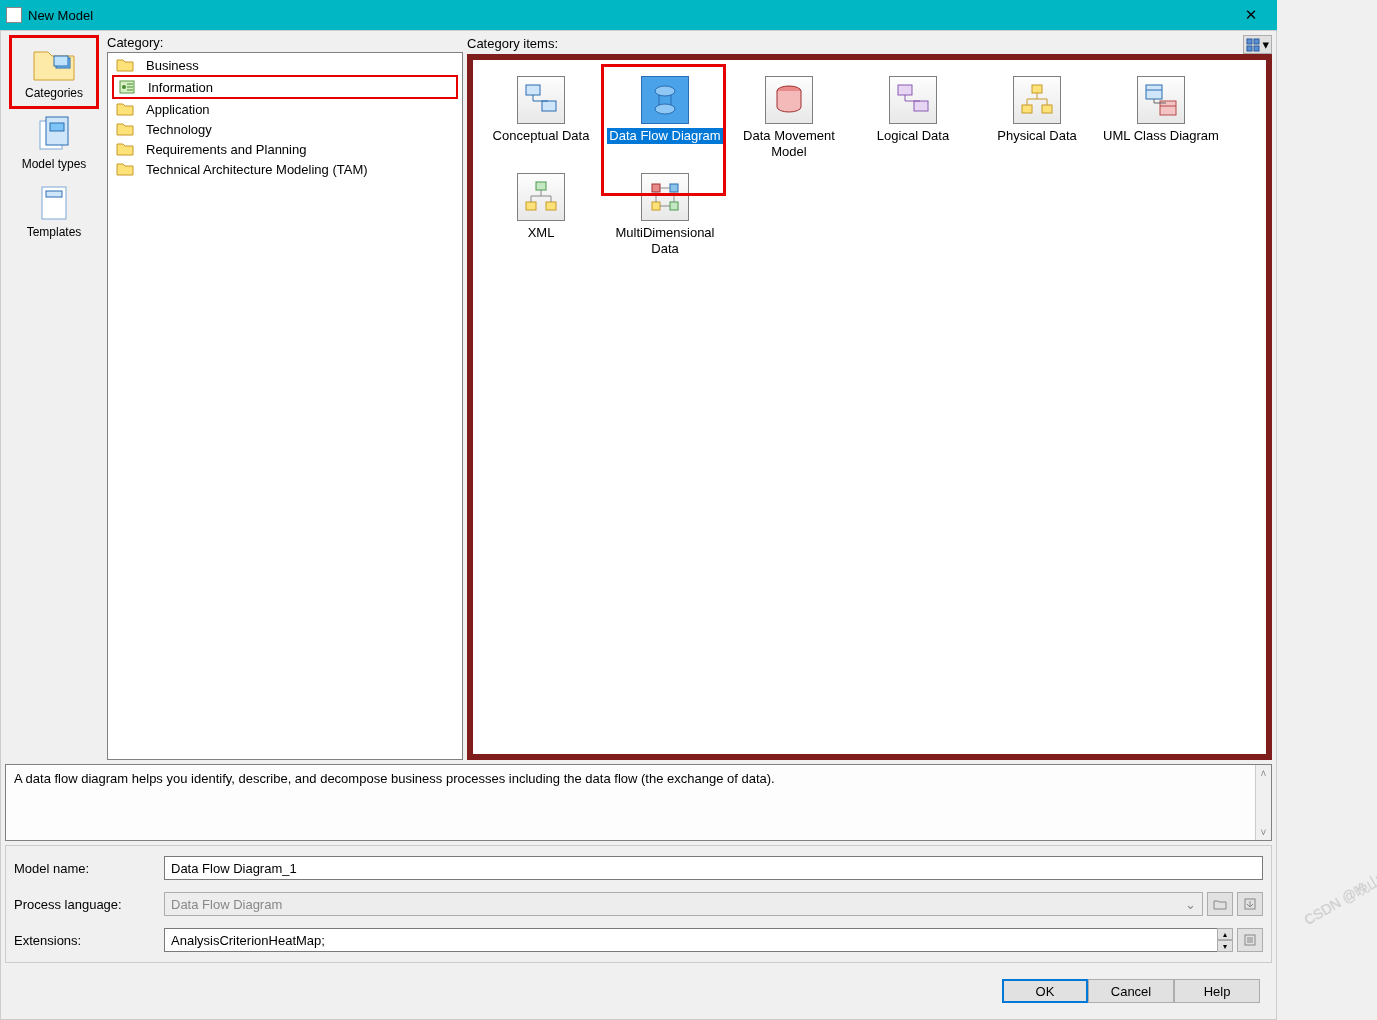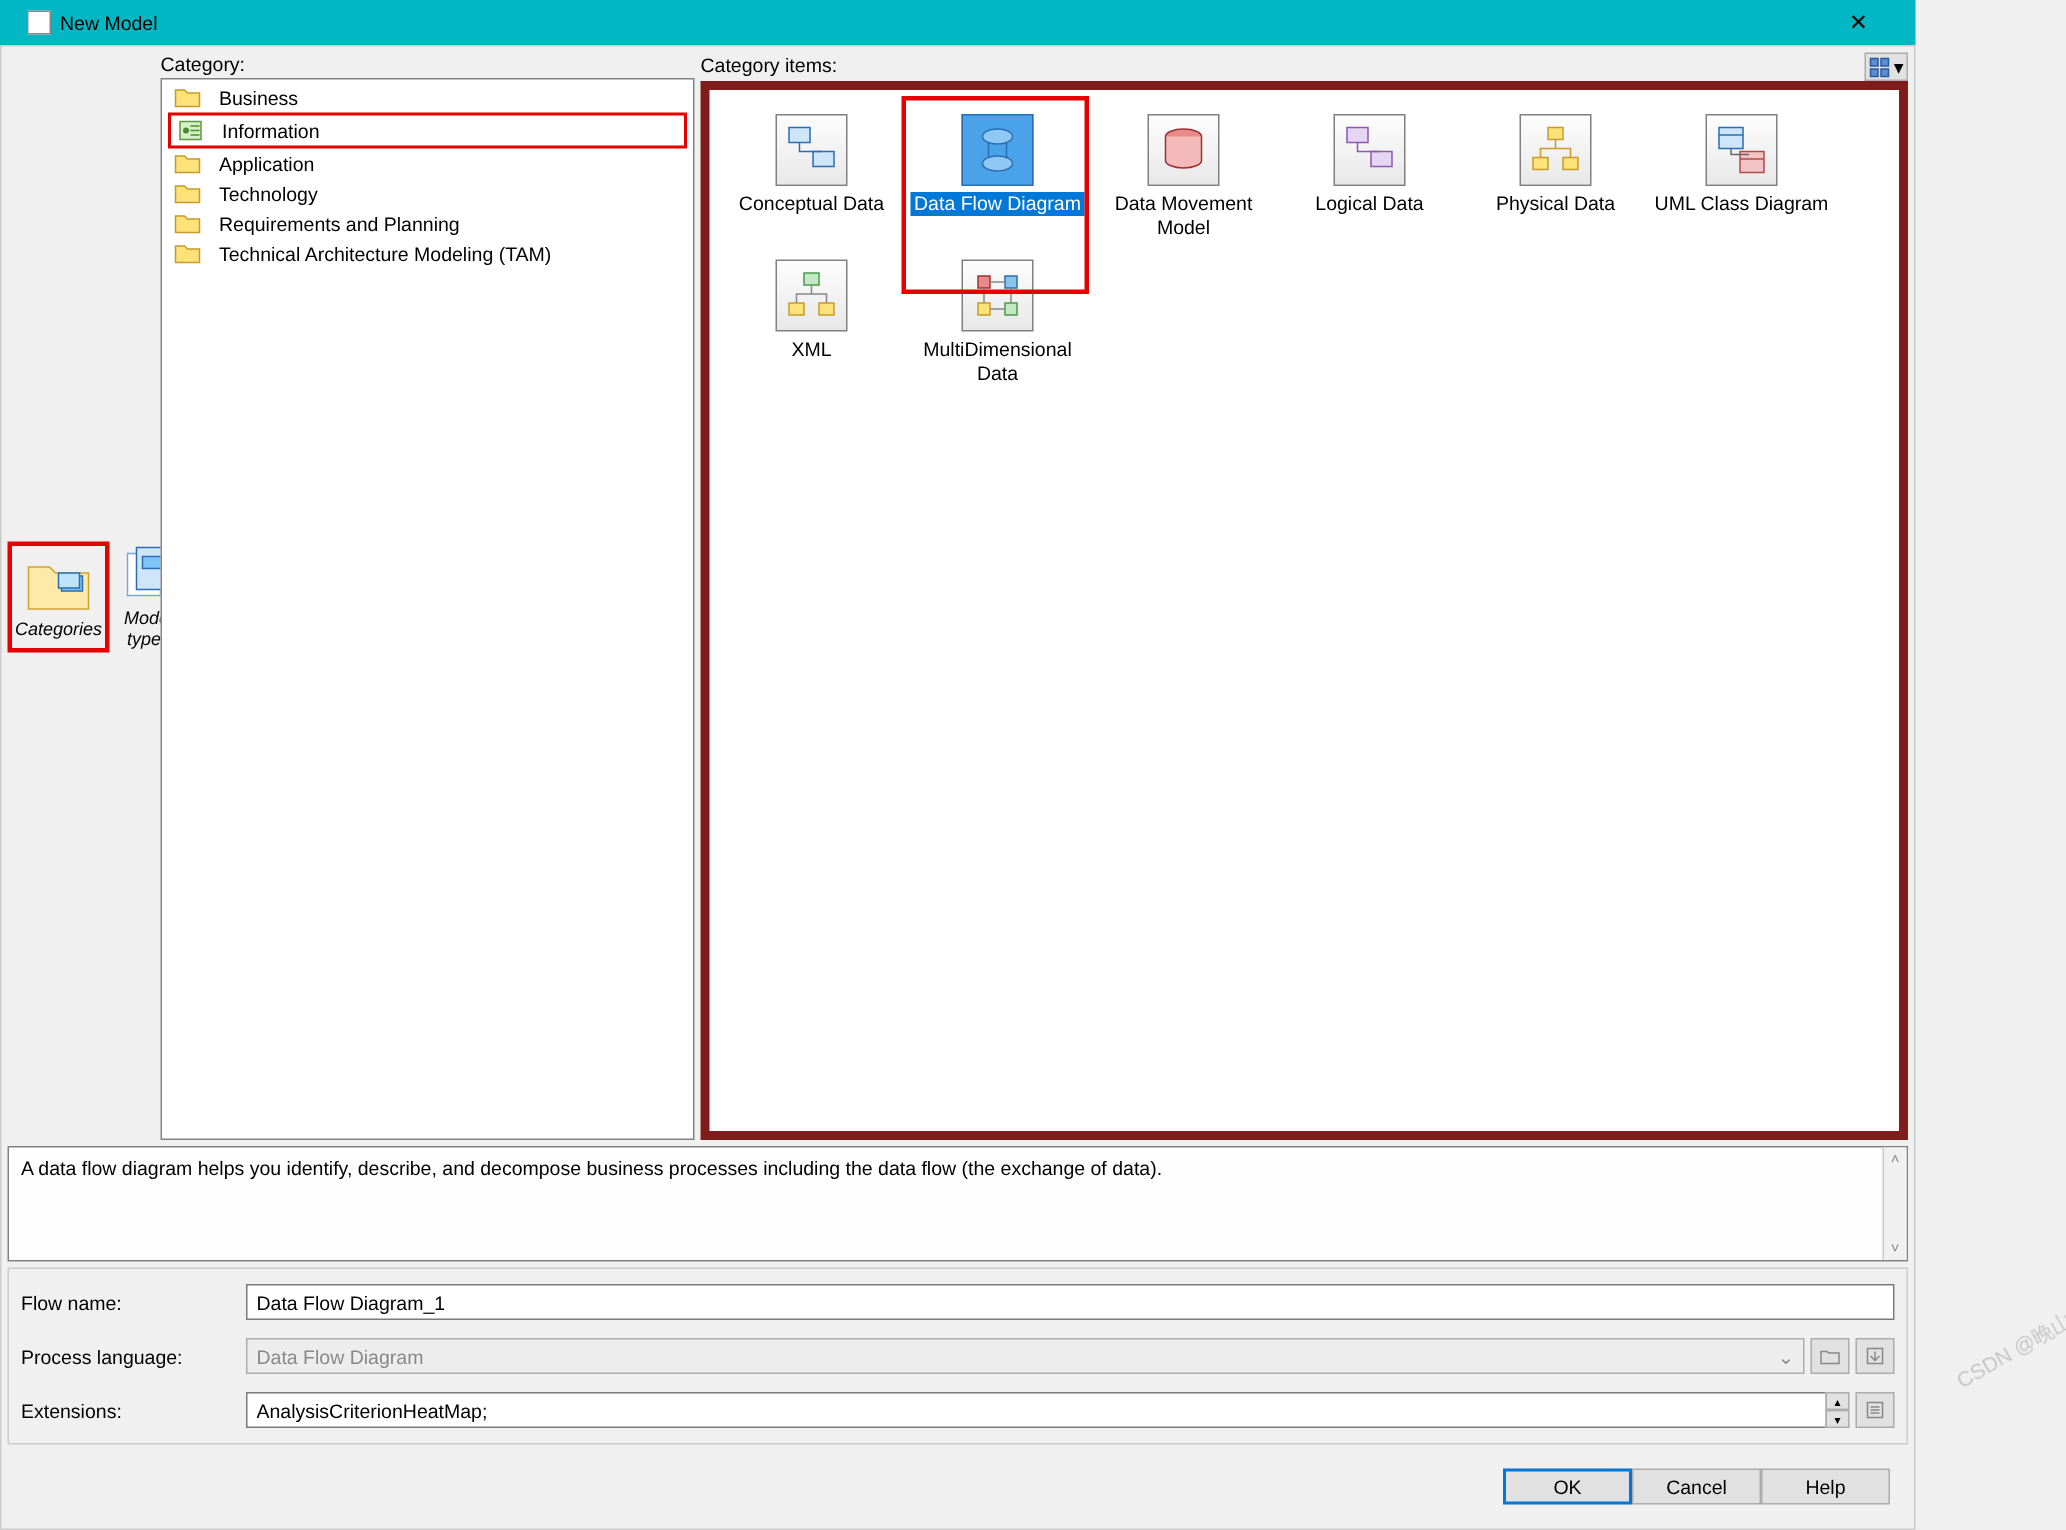--- a/index.html
+++ b/index.html
@@ -1,24 +1,24 @@
 <!DOCTYPE html>
 <html><head>
 <meta charset="utf-8">
 <style>
 * { box-sizing: border-box; font-family: "Segoe UI", Tahoma, sans-serif; font-size: 13px; }
 body { margin: 0; background: #f0f0f0; }
 .window { width: 1277px; height: 1020px; background: #f0f0f0; display: flex; flex-direction: column; }
-.titlebar { height: 30px; background: #00b7c3; display: flex; align-items: center; padding: 0 18px; color: #000; }
+.titlebar { height: 30px; background: #00b7c3; display: flex; align-items: center; padding: 0 6px; color: #000; }
 .titlebar-icon { width: 16px; height: 16px; background: #fff; border: 1px solid #888; margin-right: 6px; display: inline-block; }
 .titlebar-title { flex: 1; }
 .titlebar-close { width: 40px; height: 30px; display: flex; align-items: center; justify-content: center; cursor: pointer; font-size: 15px; }
 .content { flex: 1; display: flex; flex-direction: column; padding: 4px; gap: 4px; position: relative; border: 1px solid #ccc; }
 .top-area { flex: 1; display: flex; gap: 4px; }
-.nav-panel { width: 98px; display: flex; flex-direction: row; align-items: center; font-style: italic; }
+.nav-panel { width: 98px; display: flex; flex-direction: column; align-items: center; }
 .nav-item { width: 90px; padding: 6px 2px; display: flex; flex-direction: column; align-items: center; gap: 2px; cursor: pointer; }
 .nav-item.highlight { border: 3px solid #e60000; }
 .nav-icon { width: 48px; height: 40px; }
 .nav-label { text-align: center; font-size: 12px; }
 .category-panel { width: 356px; display: flex; flex-direction: column; }
 .panel-label { font-size: 13px; margin-bottom: 2px; }
 .tree { flex: 1; background: #fff; border: 1px solid #818181; overflow: auto; padding: 2px 4px; }
 .tree-item { display: flex; align-items: center; padding: 2px 4px; gap: 12px; cursor: pointer; }
 .tree-item.highlight { border: 2px solid #e60000; }
 .tree-item-icon { width: 18px; height: 16px; flex-shrink: 0; }
@@ -248,21 +248,21 @@
       <div class="desc-text">A data flow diagram helps you identify, describe, and decompose business processes including the data flow (the exchange of data).</div>
       <div class="desc-scroll">
         <div class="desc-scroll-btn">˄</div>
         <div style="flex:1"></div>
         <div class="desc-scroll-btn">˅</div>
       </div>
     </div>
 
     <div class="form-box">
       <div class="form-row">
-        <span class="form-label">Flow name:</span>
+        <span class="form-label">Model name:</span>
         <input class="form-input" value="Data Flow Diagram_1" style="">
       </div>
       <div class="form-row">
         <span class="form-label">Process language:</span>
         <div class="form-combo">
             <span>Data Flow Diagram</span>
           </div>
         <div class="form-icon-btn">
             <svg width="14" height="14" viewBox="0 0 14 14">
               <path d="M1 4 h4 l1 1 h7 v7 h-12 z" fill="none" stroke="#888"></path>

